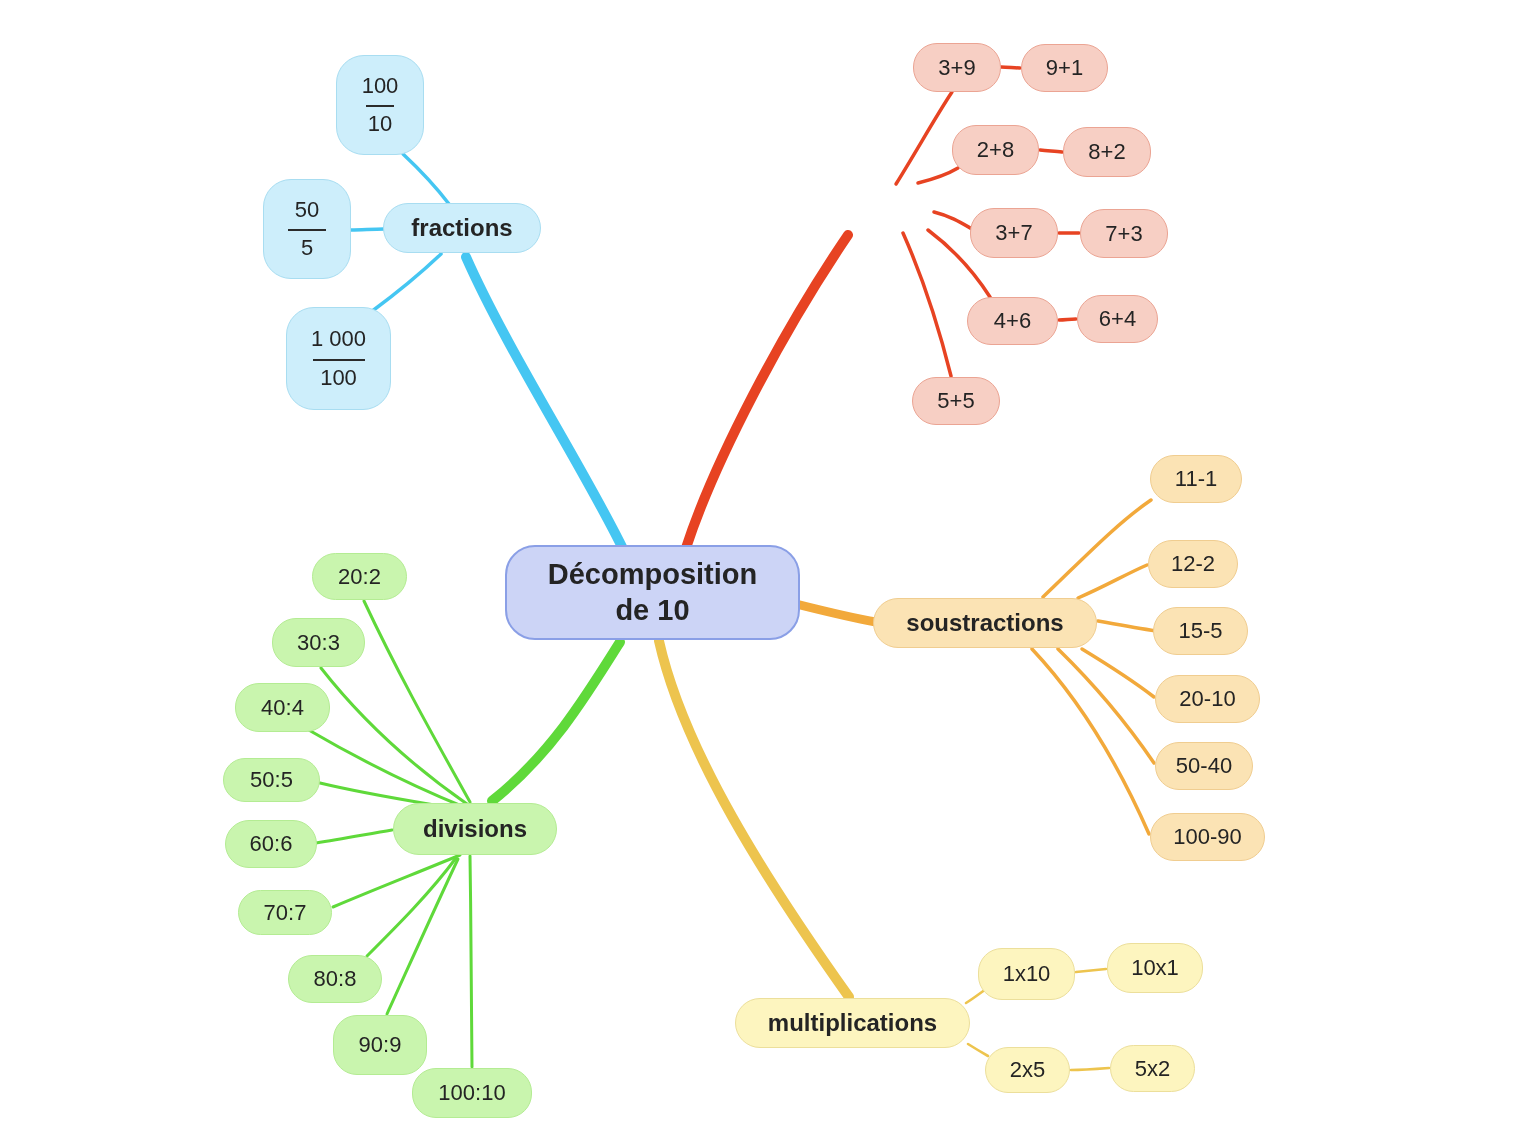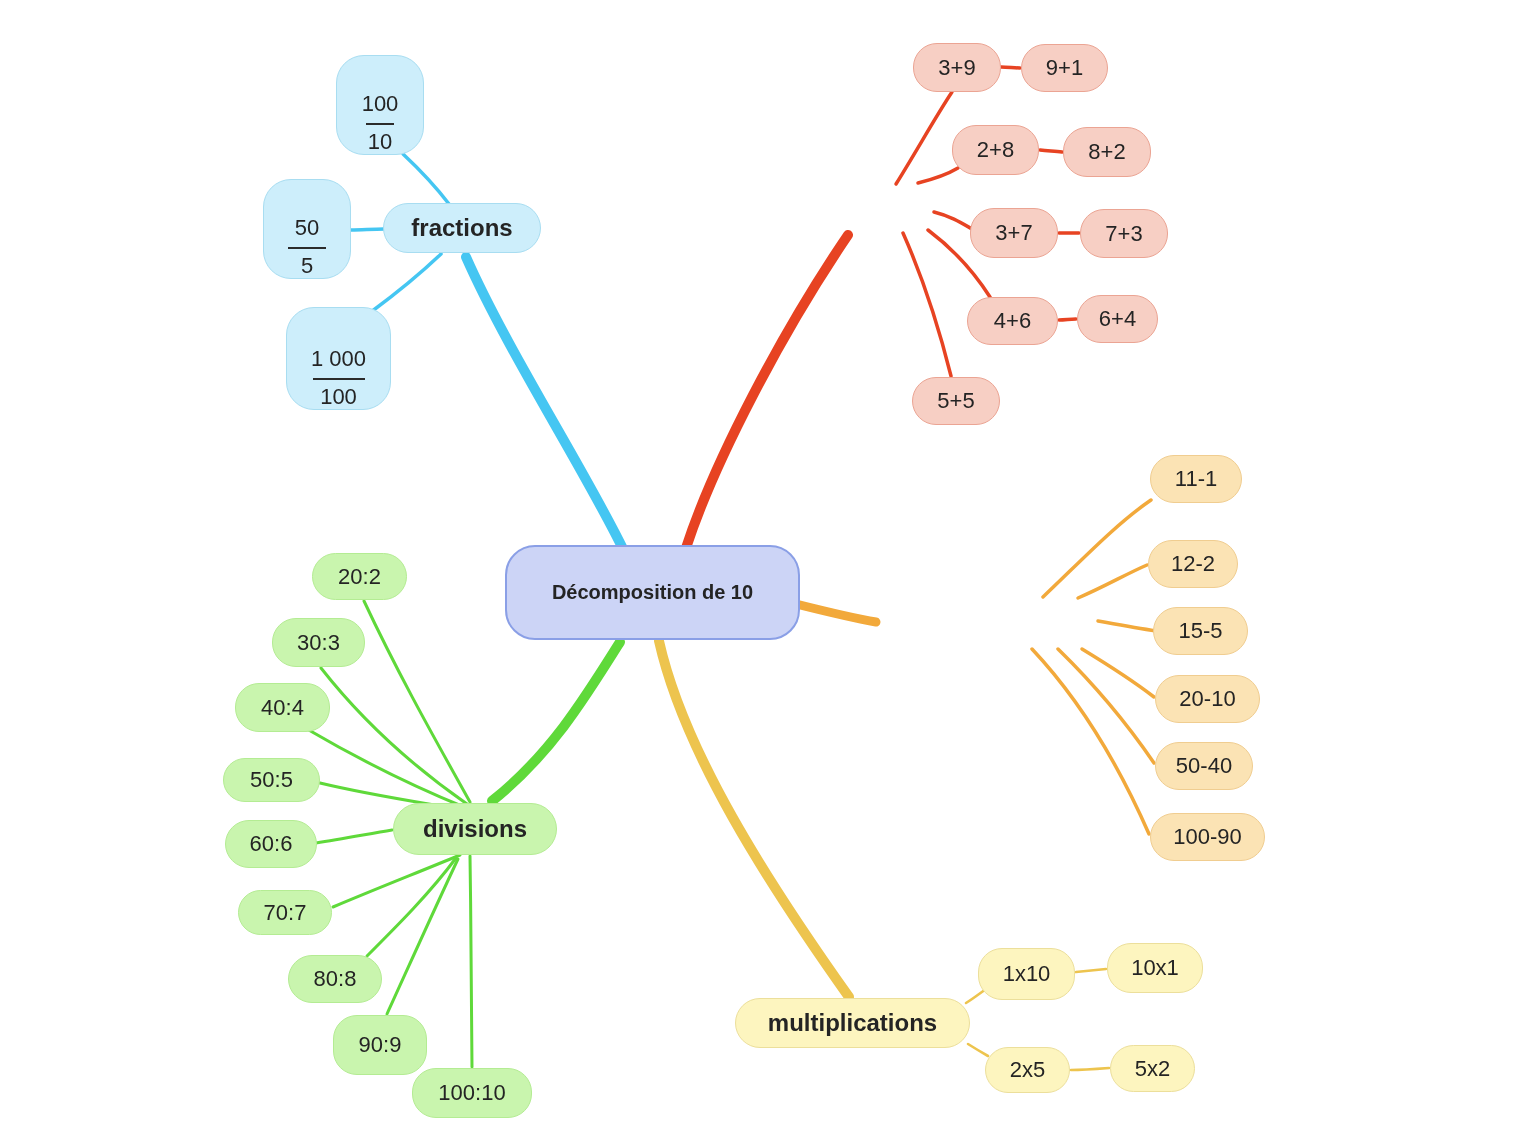--- a/index.html
+++ b/index.html
@@ -34,30 +34,30 @@
     color: #242424;
     border: 1.5px solid transparent;
     border-radius: 24px;
     white-space: pre-line;
   }
   .blabel { font-weight: bold; font-size: 24px; border-radius: 26px; }
   .center-node {
     background: var(--center-fill);
     border: 2px solid var(--center-border);
     border-radius: 30px;
-    font-weight: bold; font-size: 20px; line-height: 1.22;
+    font-weight: bold; font-size: 29px; line-height: 1.22;
     padding: 0 24px;
   }
   .n-fractions       { background: var(--fractions-fill);       border-color: var(--fractions-border); }
   .n-additions       { background: var(--additions-fill);       border-color: var(--additions-border); }
   .n-soustractions   { background: var(--soustractions-fill);   border-color: var(--soustractions-border); }
   .n-multiplications { background: var(--multiplications-fill); border-color: var(--multiplications-border); }
   .n-divisions       { background: var(--divisions-fill);       border-color: var(--divisions-border); }
 
-  .frac { flex-direction: column; border-radius: 28px; line-height: 1.1; justify-content: flex-end; }
+  .frac { flex-direction: column; border-radius: 28px; line-height: 1.1; }
   .frb  { display: block; height: 0; border-top: 2.5px solid #2b2b2b; margin: 7px auto 5px; }
 </style>
 </head>
 <body style="background: rgb(255, 255, 255); color: rgb(36, 36, 36);">
 
 <div class="canvas">
 
   <svg class="links" width="1536" height="1147" viewBox="0 0 1536 1147">
 
     <path class="main l-fractions" d="M 624 551 C 586 472 508 352 466 257"></path>
@@ -125,20 +125,21 @@
   <div class="node n-additions" style="left:913px;top:43px;width:88px;height:49px">3+9</div>
   <div class="node n-additions" style="left:1021px;top:44px;width:87px;height:48px">9+1</div>
   <div class="node n-additions" style="left:952px;top:125px;width:87px;height:50px">2+8</div>
   <div class="node n-additions" style="left:1063px;top:127px;width:88px;height:50px">8+2</div>
   <div class="node n-additions" style="left:970px;top:208px;width:88px;height:50px">3+7</div>
   <div class="node n-additions" style="left:1080px;top:209px;width:88px;height:49px">7+3</div>
   <div class="node n-additions" style="left:967px;top:297px;width:91px;height:48px">4+6</div>
   <div class="node n-additions" style="left:1077px;top:295px;width:81px;height:48px">6+4</div>
   <div class="node n-additions" style="left:912px;top:377px;width:88px;height:48px">5+5</div>
 
+  <div class="node blabel n-soustractions" style="left:873px;top:598px;width:224px;height:50px">soustractions</div>
   <div class="node n-soustractions" style="left:1150px;top:455px;width:92px;height:48px">11-1</div>
   <div class="node n-soustractions" style="left:1148px;top:540px;width:90px;height:48px">12-2</div>
   <div class="node n-soustractions" style="left:1153px;top:607px;width:95px;height:48px">15-5</div>
   <div class="node n-soustractions" style="left:1155px;top:675px;width:105px;height:48px">20-10</div>
   <div class="node n-soustractions" style="left:1155px;top:742px;width:98px;height:48px">50-40</div>
   <div class="node n-soustractions" style="left:1150px;top:813px;width:115px;height:48px">100-90</div>
 
   <div class="node blabel n-multiplications" style="left:735px;top:998px;width:235px;height:50px">multiplications</div>
   <div class="node n-multiplications" style="left:978px;top:948px;width:97px;height:52px">1x10</div>
   <div class="node n-multiplications" style="left:1107px;top:943px;width:96px;height:50px">10x1</div>

